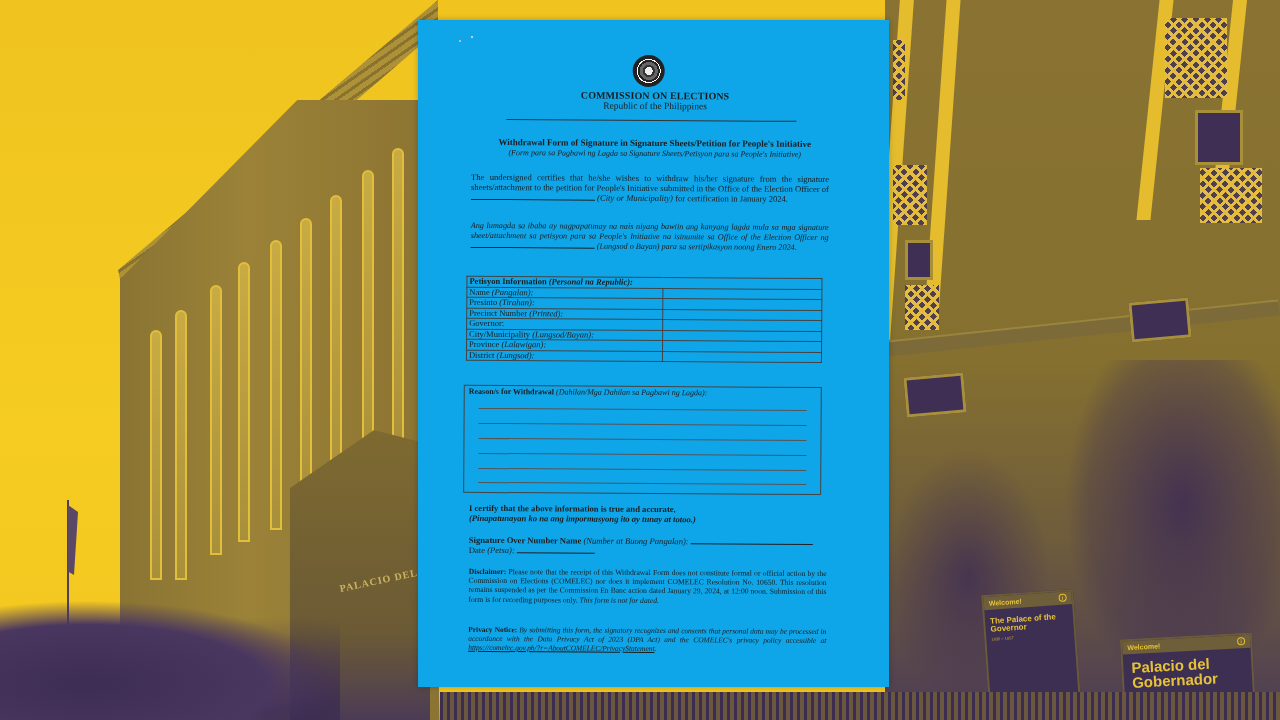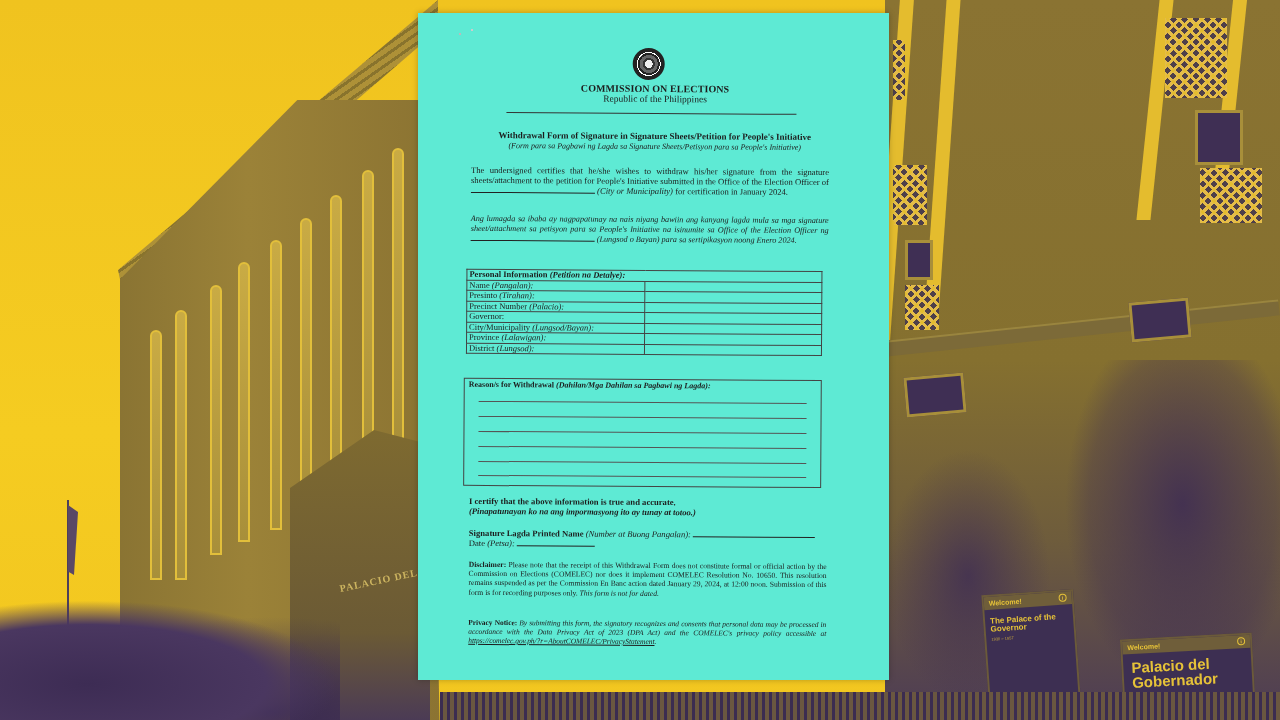--- a/index.html
+++ b/index.html
@@ -72,22 +72,22 @@
   .sign-a .sub { font-size: 4px; padding: 0 5px; opacity: .8; }
   .sign-b { left: 1122px; top: 636px; width: 132px; height: 84px; transform: rotate(-3deg); }
   .sign-b .title { font-weight: bold; font-size: 15px; padding: 6px 8px 0; line-height: 1; }
   .info-icon { display: inline-block; float: right; width: 8px; height: 8px; border: 1px solid #e6c238; border-radius: 50%; font-size: 5px; text-align: center; line-height: 7px; margin-top: -1px; }
 
   .fence { position: absolute; left: 440px; top: 692px; width: 840px; height: 28px;
     background: repeating-linear-gradient(90deg, #3b2c50 0 3px, #6a5740 3px 7px); }
 
   
   .paper {
-    position: absolute; left: 418px; top: 13px; width: 471px; height: 667px;
-    background: #5eead4; box-shadow: 0 0 6px rgba(0,0,0,.25);
+    position: absolute; left: 418px; top: 20px; width: 471px; height: 667px;
+    background: #0ea5e9; box-shadow: 0 0 6px rgba(0,0,0,.25);
     color: #1c1c1c; overflow: hidden;
   }
   .doc { position: absolute; left: 0; top: 0; width: 100%; height: 100%; transform: rotate(0.35deg); transform-origin: 50% 50%; }
 
   .seal {
     position: absolute; left: 213px; top: 35px; width: 32px; height: 32px; border-radius: 50%;
     background: radial-gradient(circle, #eee 0 4px, #333 4px 6px, #666 6px 9px, #222 9px 11px, #fff 11px 12px, #222 12px 16px);
   }
   .agency { position: absolute; left: 0; right: 0; top: 70px; text-align: center; font-size: 10px; font-weight: bold; letter-spacing: 0.1px; }
   .republic { position: absolute; left: 0; right: 0; top: 81px; text-align: center; font-size: 9.5px; }
@@ -97,26 +97,26 @@
   .form-subtitle { position: absolute; left: 30px; right: 30px; top: 129px; text-align: center; font-size: 8px; font-style: italic; }
 
   .para { position: absolute; left: 52px; width: 358px; font-size: 8.6px; line-height: 10px; text-align: justify; }
   .para.en { top: 153px; }
   .para.tl { top: 202px; font-style: italic; font-size: 8.2px; }
   .blank { display: inline-block; width: 124px; border-bottom: 1px solid #222; height: 7px; vertical-align: baseline; }
   .it { font-style: italic; }
 
   .pi-table { position: absolute; left: 48px; top: 257px; width: 356px; border-collapse: collapse; font-size: 8.5px; }
   .pi-table td { border: 1px solid #444; height: 10.5px; padding: 0 2px; line-height: 9.5px; white-space: nowrap; }
-  .pi-table td.l { width: 178px; }
+  .pi-table td.l { width: 196px; }
   .pi-table .hdr td { font-weight: bold; }
 
   .reason-box { position: absolute; left: 46px; top: 366px; width: 358px; height: 108px; border: 1px solid #444; }
   .reason-label { position: absolute; left: 4px; top: 1px; font-size: 8px; font-weight: bold; }
-  .reason-label .it { font-weight: bold; }
+  .reason-label .it { font-weight: normal; }
   .reason-line { position: absolute; left: 14px; right: 14px; height: 1px; background: #555; }
 
   .certify { position: absolute; left: 52px; top: 484px; font-size: 8.6px; font-weight: bold; line-height: 10px; }
   .certify .it { display: block; }
 
   .sig { position: absolute; left: 52px; top: 516px; font-size: 8.6px; line-height: 10px; }
   .sig b { font-weight: bold; }
   .sig .blank2 { display: inline-block; width: 122px; border-bottom: 1px solid #222; height: 7px; }
   .sig .blank3 { display: inline-block; width: 78px; border-bottom: 1px solid #222; height: 7px; }
 
@@ -203,34 +203,34 @@
     <div class="para tl">
       <span>Ang lumagda sa ibaba ay nagpapatunay na nais niyang bawiin ang kanyang lagda mula sa mga signature sheet/attachment sa petisyon para sa People's Initiative na isinumite sa Office of the Election Officer ng</span>
       <span class="blank"></span>
       <span>(Lungsod o Bayan) para sa sertipikasyon noong Enero 2024.</span>
     </div>
 
     <table class="pi-table">
       <tbody>
           <tr class="hdr">
         <td colspan="2">
-          <span>Personal Information</span>
-          <span class="it">(Petition na Detalye):</span>
+          <span>Petisyon Information</span>
+          <span class="it">(Personal na Republic):</span>
         </td>
       </tr>
       <tr>
         <td class="l"><span>Name</span> <span class="it">(Pangalan):</span></td>
         <td></td>
       </tr>
       <tr>
         <td class="l"><span>Presinto</span> <span class="it">(Tirahan):</span></td>
         <td></td>
       </tr>
       <tr>
-        <td class="l"><span>Precinct Number</span> <span class="it">(Palacio):</span></td>
+        <td class="l"><span>Precinct Number</span> <span class="it">(Printed):</span></td>
         <td></td>
       </tr>
       <tr>
         <td class="l"><span>Governor:</span> <span class="it"></span></td>
         <td></td>
       </tr>
       <tr>
         <td class="l"><span>City/Municipality</span> <span class="it">(Lungsod/Bayan):</span></td>
         <td></td>
       </tr>
@@ -257,21 +257,21 @@
       <div class="reason-line" style="top:82px"></div>
       <div class="reason-line" style="top:96px"></div>
     </div>
 
     <div class="certify">
       <span>I certify that the above information is true and accurate.</span>
       <span class="it">(Pinapatunayan ko na ang impormasyong ito ay tunay at totoo.)</span>
     </div>
 
     <div class="sig">
-      <b>Signature Lagda Printed Name</b>
+      <b>Signature Over Number Name</b>
       <span class="it">(Number at Buong Pangalan):</span>
       <span class="blank2"></span><br>
       <span>Date</span>
       <span class="it">(Petsa):</span>
       <span class="blank3"></span>
     </div>
 
     <div class="disclaimer">
       <b>Disclaimer:</b>
       <span>Please note that the receipt of this Withdrawal Form does not constitute formal or official action by the Commission on Elections (COMELEC) nor does it implement COMELEC Resolution No. 10650. This resolution remains suspended as per the Commission En Banc action dated January 29, 2024, at 12:00 noon. Submission of this form is for recording purposes only.</span>

